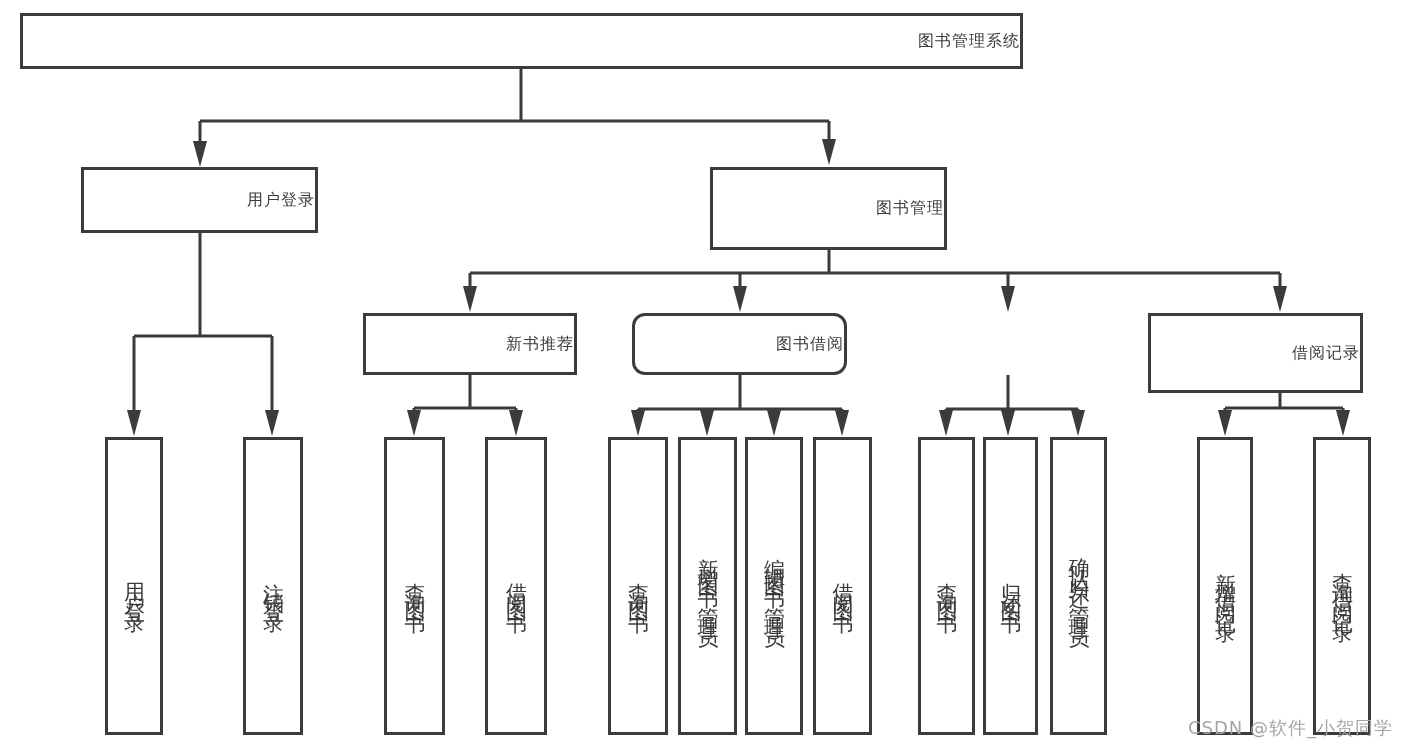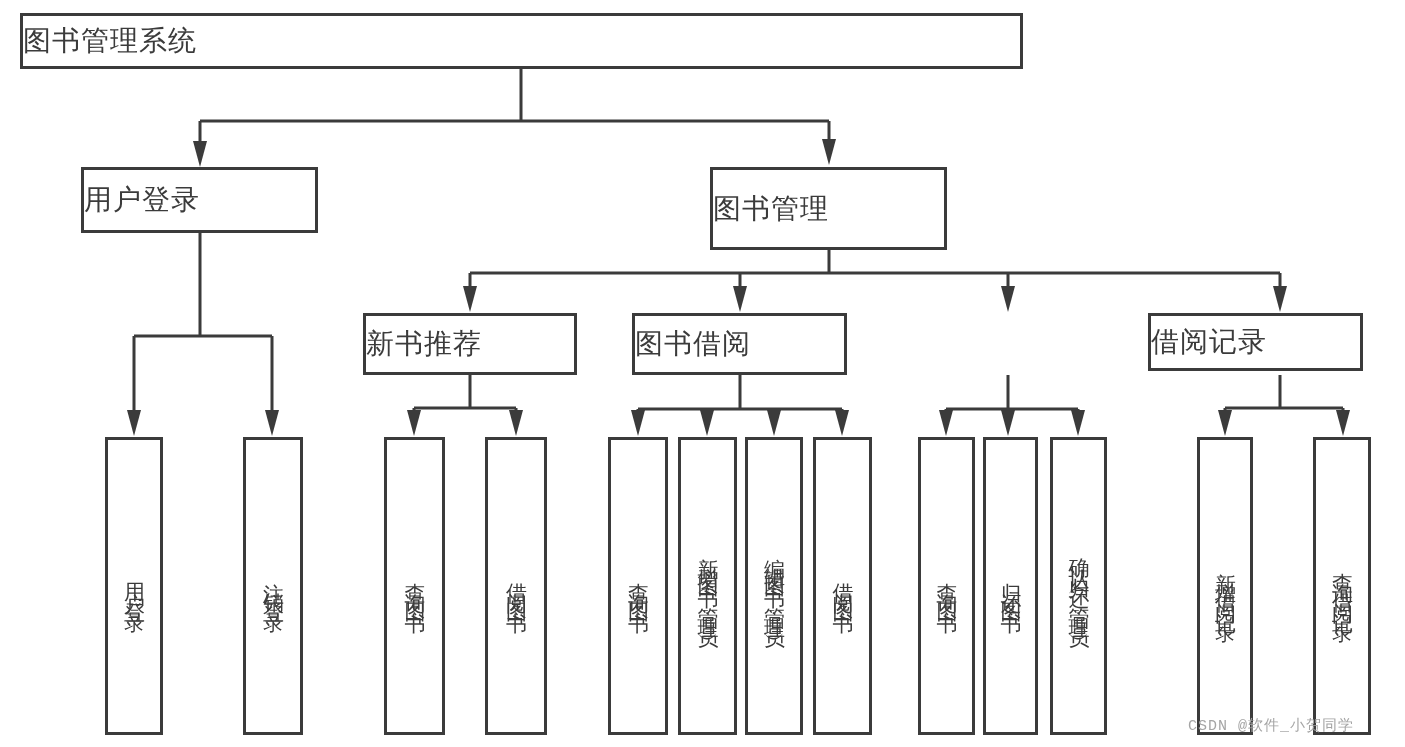--- a/index.html
+++ b/index.html
@@ -22,23 +22,23 @@
     width: 1405px;
     height: 747px;
   }
   .hnode {
     position: absolute;
     box-sizing: border-box;
     border: 3px solid #3b3b3b;
     background: #ffffff;
     display: flex;
     align-items: center;
-    justify-content: flex-start;
+    justify-content: flex-end;
     color: #3b3b3b;
-    font-size: 28px;
+    font-size: 16px;
     letter-spacing: 1px;
     white-space: nowrap;
   }
   .leaf {
     position: absolute;
     top: 437px;
     height: 298px;
     box-sizing: border-box;
     border: 3px solid #3b3b3b;
     background: #ffffff;
@@ -53,25 +53,24 @@
     font-size: 21px;
     letter-spacing: 10px;
     line-height: 1;
     color: #3b3b3b;
     white-space: nowrap;
   }
   .watermark {
     position: absolute;
     left: 1188px;
     top: 716px;
-    font-size: 15px;
+    font-size: 18px;
     color: #a5a5a5;
     letter-spacing: 1px;
     white-space: nowrap;
-    font-family: Liberation Mono, monospace;
   }
 </style>
 </head>
 <body>
 
 <div class="stage">
 
   <svg class="connector-layer" width="1405" height="747" viewBox="0 0 1405 747" xmlns="http://www.w3.org/2000/svg">
     <g stroke="#3b3b3b" stroke-width="3" fill="none">
       <g>
@@ -124,24 +123,24 @@
   <div class="hnode" style="left:81px; top:167px; width:237px; height:66px;">
     <span>用户登录</span>
   </div>
   <div class="hnode" style="left:710px; top:167px; width:237px; height:83px;">
     <span>图书管理</span>
   </div>
 
   <div class="hnode" style="left:363px; top:313px; width:214px; height:62px;">
     <span>新书推荐</span>
   </div>
-  <div class="hnode" style="left:632px; top:313px; width:215px; height:62px;">
+  <div class="hnode" style="left:632px; top:313px; width:215px; height:62px;border-radius:13px;">
     <span>图书借阅</span>
   </div>
-  <div class="hnode" style="left:1148px; top:313px; width:215px; height:58px;">
+  <div class="hnode" style="left:1148px; top:313px; width:215px; height:80px;">
     <span>借阅记录</span>
   </div>
 
   <div class="leaf" style="left:105px; width:58px;">
     <span class="vtext">用户登录</span>
   </div>
   <div class="leaf" style="left:243px; width:60px;">
     <span class="vtext">注销登录</span>
   </div>
 

